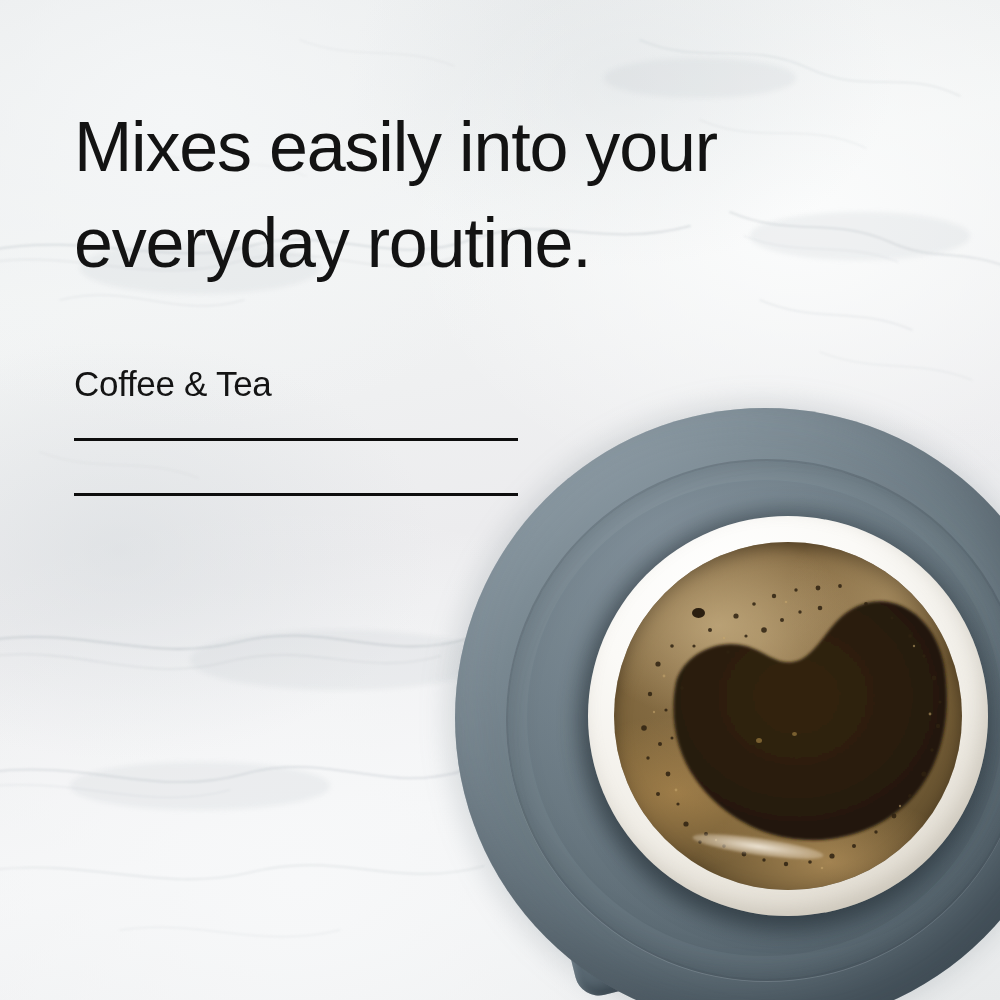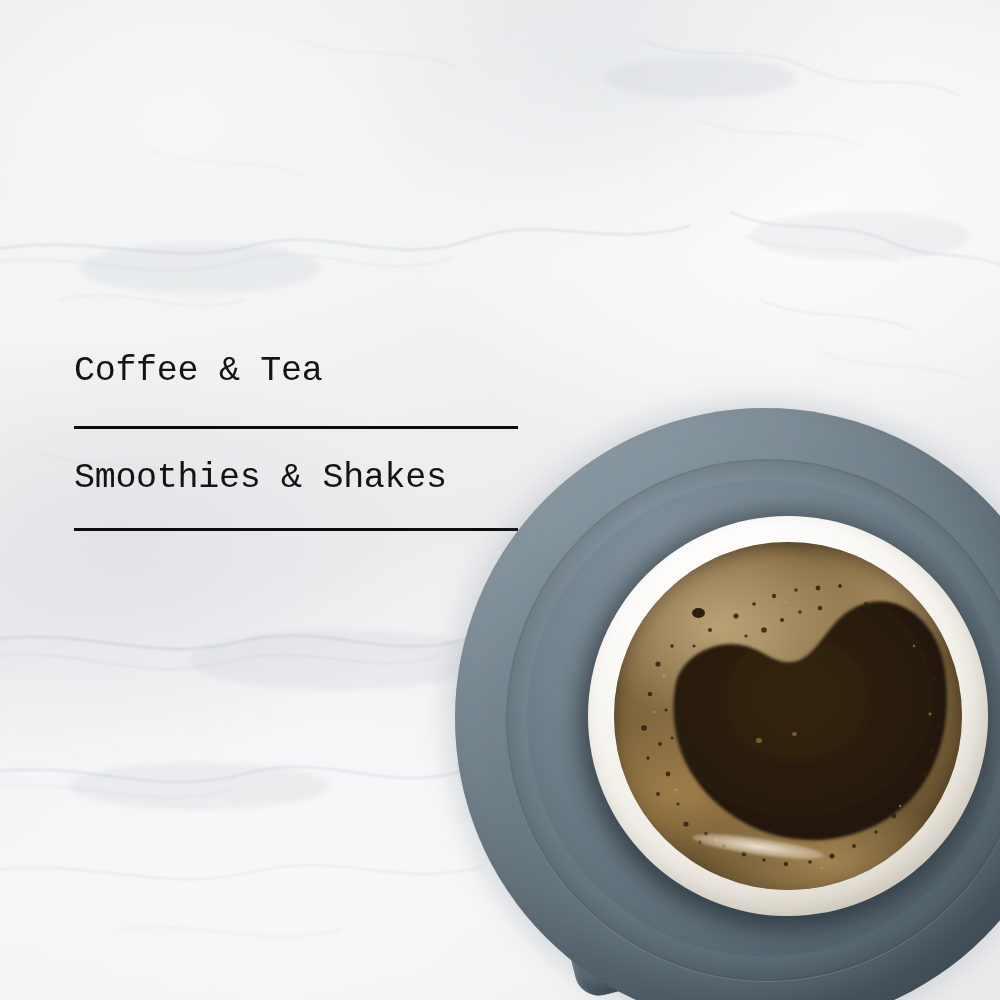--- a/index.html
+++ b/index.html
@@ -48,23 +48,22 @@
     line-height: 96px;
     letter-spacing: -1.2px;
     font-weight: 400;
     color: #131313;
     white-space: pre-line;
   }
 
   .feature-list {
     position: absolute;
     left: 74px;
-    top: 348px;
+    top: 360px;
     width: 448px;
-    font-family: Liberation Mono, monospace;
   }
   .feature-item {
     position: relative;
   }
   .feature-label {
     font-size: 35px;
     line-height: 47px;
     letter-spacing: -0.3px;
     font-weight: 400;
     color: #141414;
@@ -259,33 +258,32 @@
       <g filter="url(#softer)" fill="#c2c9ce" opacity=".2">
         <ellipse cx="200" cy="268" rx="120" ry="26"></ellipse>
         <ellipse cx="340" cy="660" rx="150" ry="30"></ellipse>
         <ellipse cx="200" cy="786" rx="130" ry="24"></ellipse>
         <ellipse cx="860" cy="236" rx="110" ry="24"></ellipse>
         <ellipse cx="700" cy="78" rx="96" ry="20"></ellipse>
       </g>
     </svg>
   </div>
 
+  <h1 class="headline">Mixes easily into your
+everyday routine.</h1>
 
   <div class="feature-list">
 
     <div class="feature-item">
       <div class="feature-label">Coffee &amp; Tea</div>
     </div>
     <div class="gap-a"></div>
     <div class="feature-rule"></div>
     <div class="gap-b"></div>
 
-    <div class="feature-item">
-      <div class="feature-label">Smoothies &amp; Shakes</div>
-    </div>
     <div class="gap-c"></div>
     <div class="feature-rule"></div>
     <div class="gap-d"></div>
 
   </div>
 
   <div class="saucer-shadow"></div>
 
   <div class="handle">
     <div class="handle-hole"></div>

